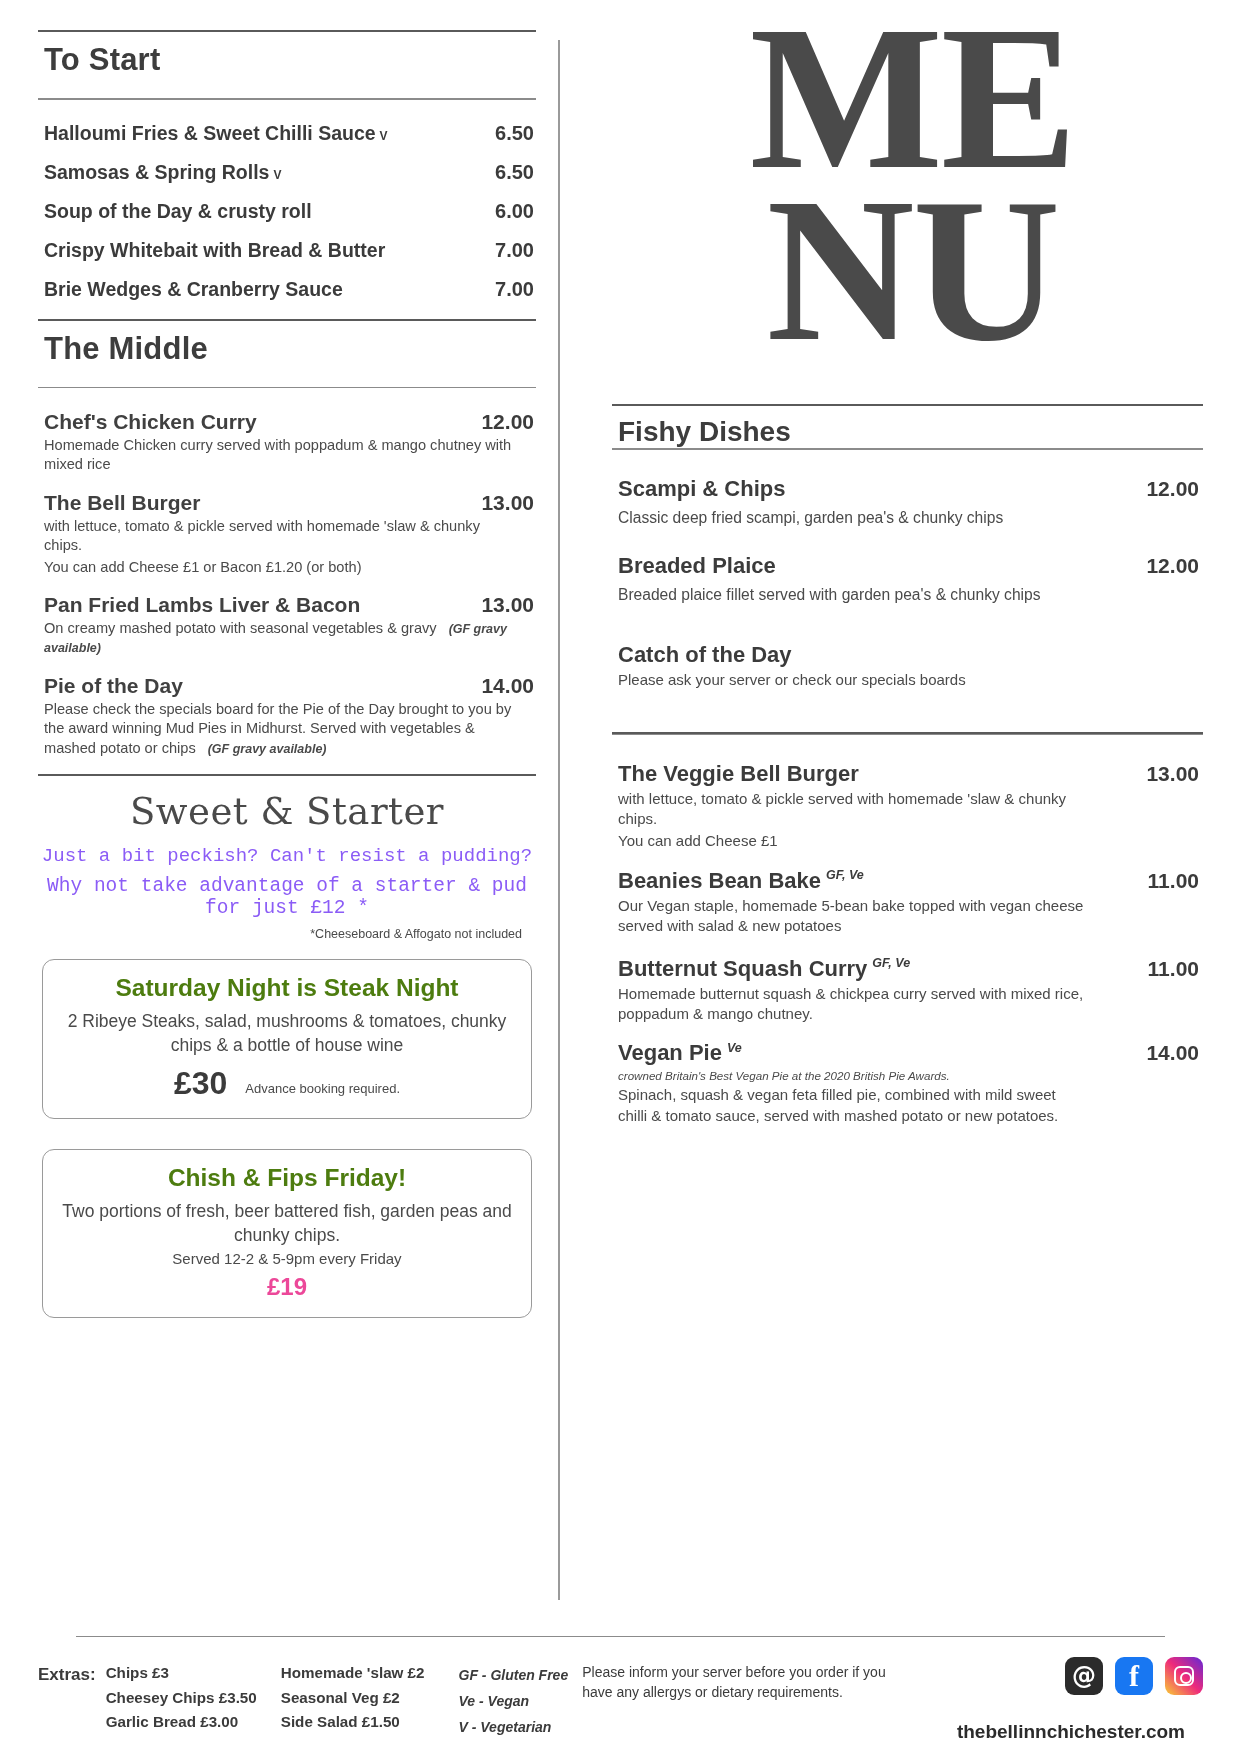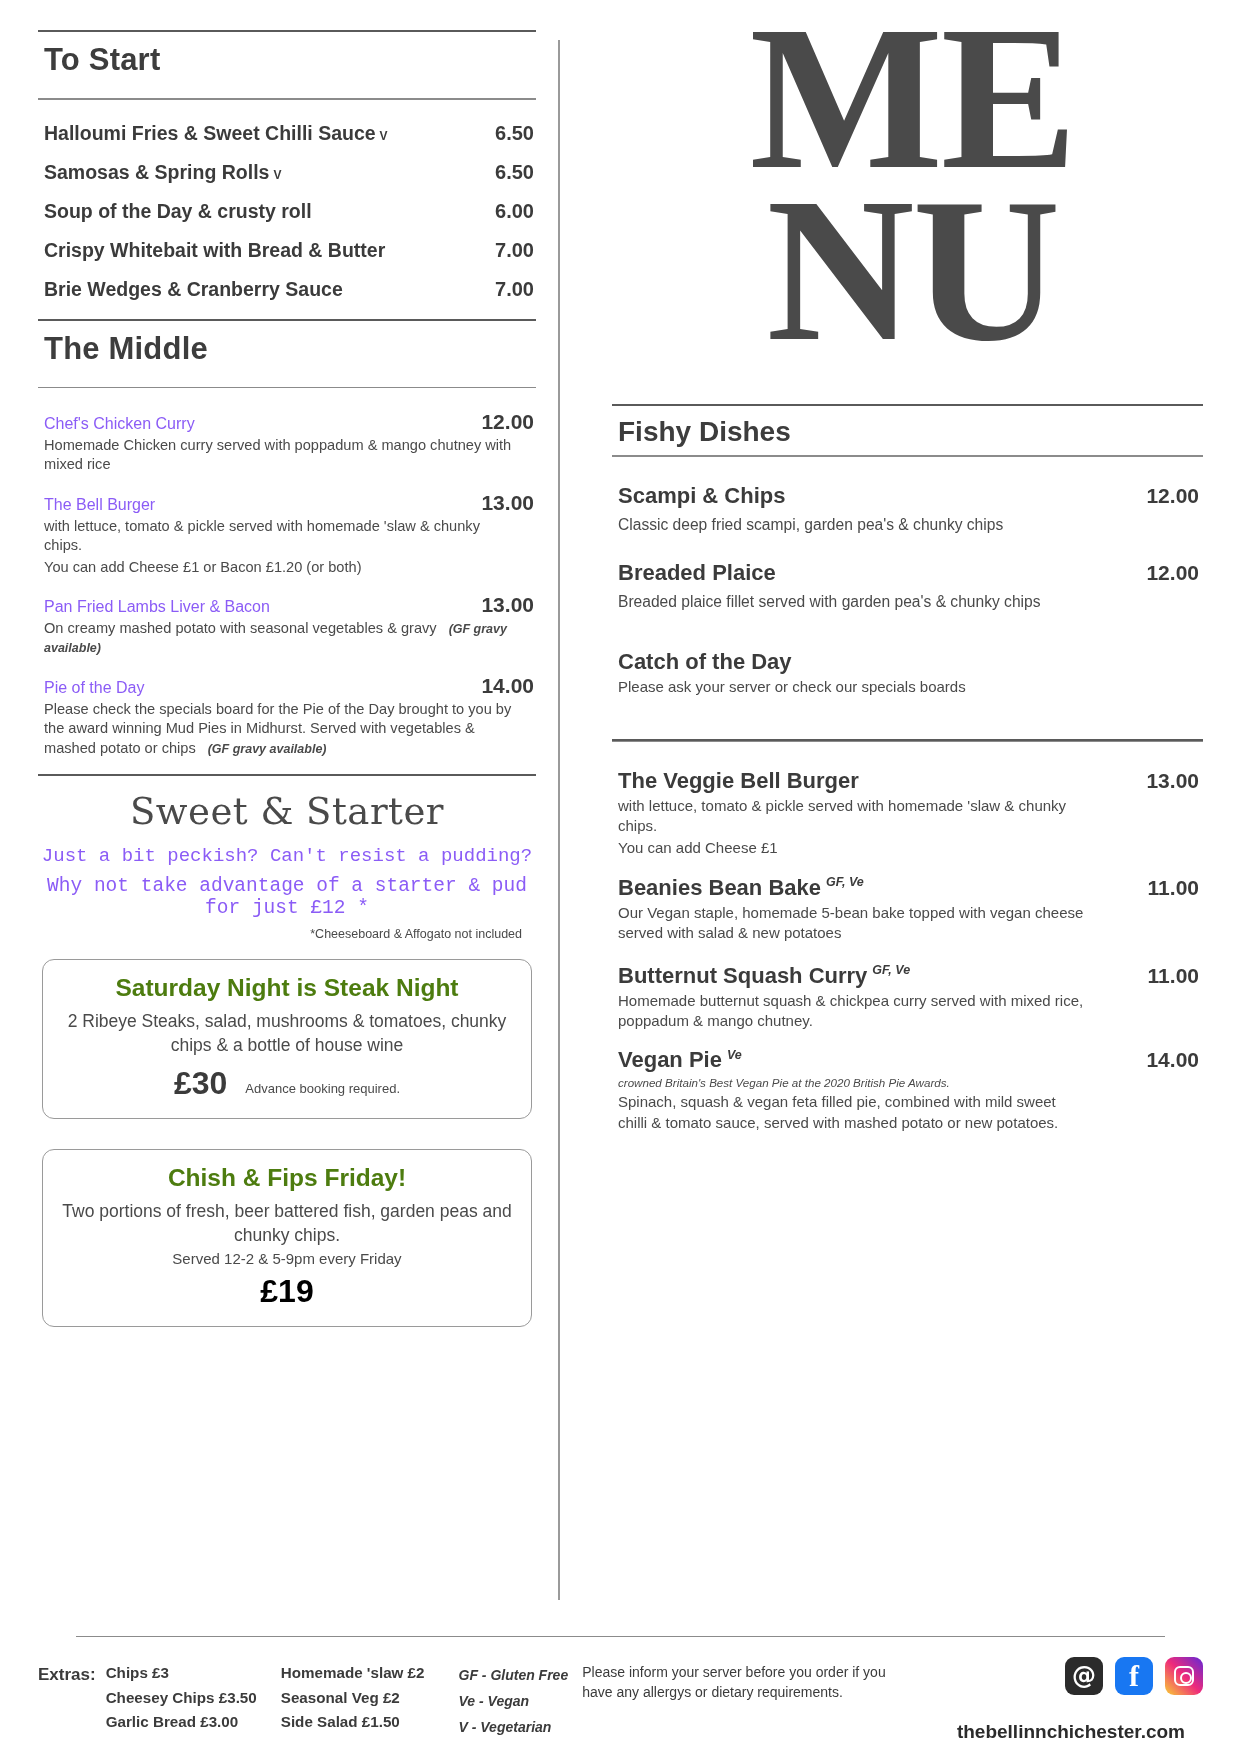--- a/index.html
+++ b/index.html
@@ -72,23 +72,23 @@
     color: #3b3b3b;
     min-width: 62px;
     text-align: right;
   }
   .sup { font-size: 12px; font-weight: bold; vertical-align: baseline; padding-left: 4px; }
 
   
   .dish { padding: 0 2px 0 6px; margin-bottom: 16px; }
   .dish-top { display: flex; align-items: baseline; }
   .dish-name {
-    font-size: 16px;
-    font-weight: normal;
-    color: #8b5cf6;
+    font-size: 21px;
+    font-weight: bold;
+    color: #404040;
     flex: 1;
   }
   .dish-price {
     font-size: 21px;
     font-weight: bold;
     min-width: 70px;
     text-align: right;
   }
   .dish-desc {
     font-size: 14.6px;
@@ -131,41 +131,41 @@
     font-size: 24.5px;
     font-weight: bold;
     color: #4d7c0f;
     margin-bottom: 8px;
   }
   .offer-desc { font-size: 17.5px; line-height: 1.35; color: #4a4a4a; }
   .offer-small { font-size: 15px; color: #4a4a4a; margin-top: 2px; }
   .offer-priceline { display: flex; align-items: flex-end; justify-content: center; gap: 18px; margin-top: 8px; }
   .offer-price { font-size: 32px; font-weight: bold; color: #3b3b3b; }
   .offer-note { font-size: 13px; color: #4a4a4a; padding-bottom: 6px; }
-  .offer-price-center { font-size: 32px; font-weight: bold; color: #000000; margin-top: 6px; }
+  .offer-price-center { font-size: 24px; font-weight: bold; color: #ec4899; margin-top: 6px; }
 
   
   .wordmark {
     font-family: "Liberation Serif", serif;
     font-weight: bold;
     color: #4a4a4a;
     font-size: 205px;
     line-height: .84;
     text-align: center;
     letter-spacing: -2px;
     padding: 0 0 0 10px;
     margin-top: -18px;
   }
 
   
   .r-head {
     font-size: 28px;
     font-weight: bold;
     color: #3d3d3d;
-    padding: 10px 0 7px 6px;
+    padding: 10px 0 0 6px;
   }
   .r-dish { padding: 0 4px 0 6px; margin-bottom: 16px; }
   .r-top { display: flex; align-items: baseline; }
   .r-name { font-size: 22px; font-weight: bold; flex: 1; }
   .r-price { font-size: 21px; font-weight: bold; min-width: 78px; text-align: right; }
   .r-desc { font-size: 15.6px; line-height: 1.34; color: #4a4a4a; max-width: 470px; margin-top: 6px; }
   .r-desc.tight { margin-top: 2px; font-size: 15px; }
 
   
   .footer-rule { height: 1.5px; background: #8b8b8b; margin: 6px 38px 0 38px; }

